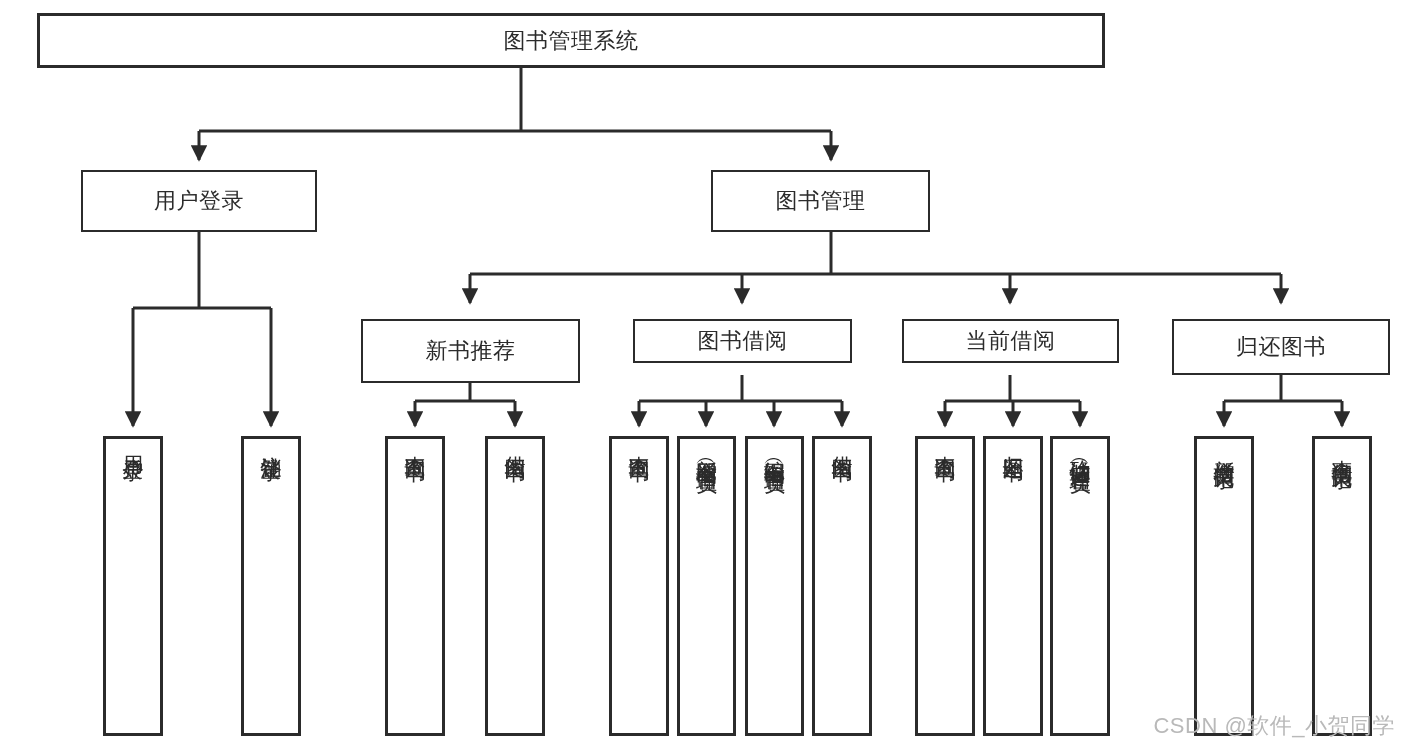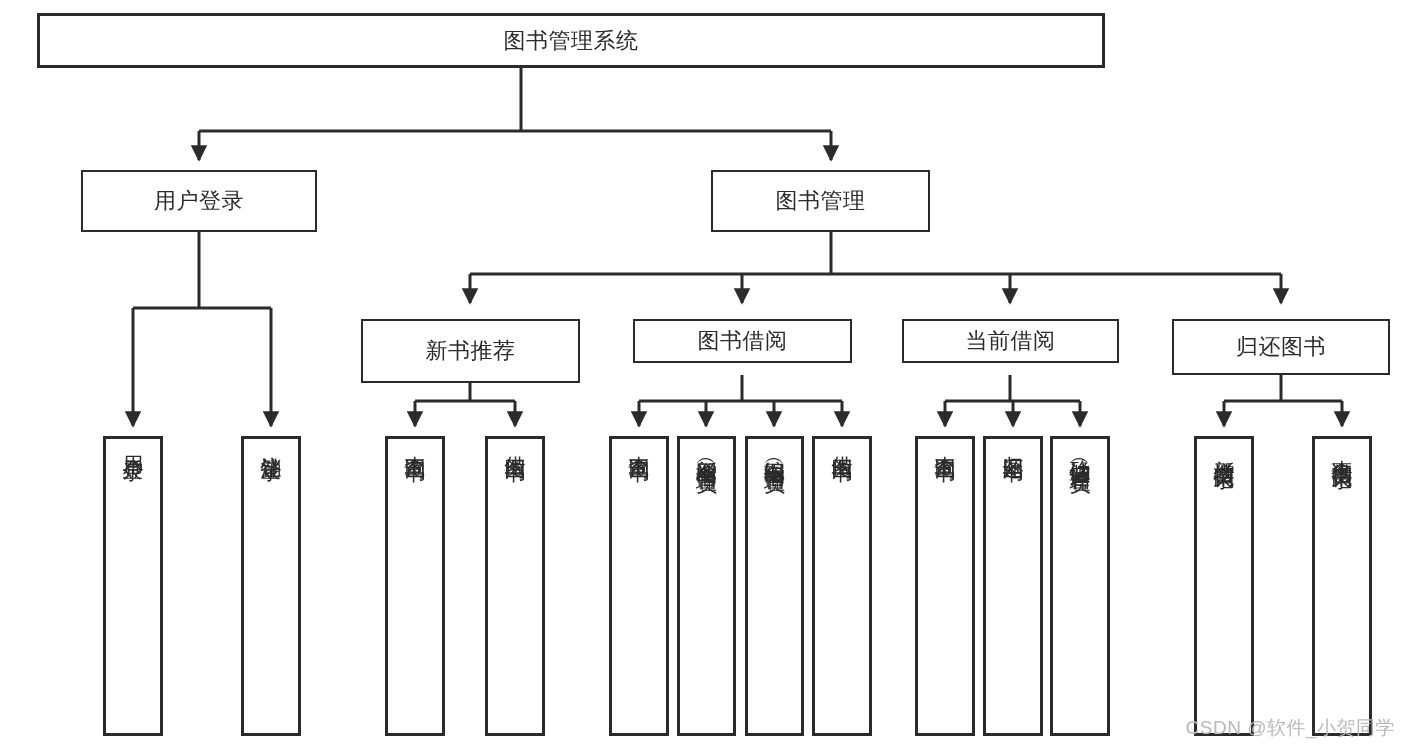--- a/index.html
+++ b/index.html
@@ -38,21 +38,21 @@
     font-size:21px;
     letter-spacing:2px;
     white-space:nowrap;
     padding-top:4px;
   }
   .node-box.leaf.mid .node-label{padding-top:0;}
   .watermark{
     position:absolute;
     right:10px;bottom:6px;
     color:#b9b9b9;
-    font-size:19px;
+    font-size:22px;
     letter-spacing:0.5px;
     white-space:nowrap;
     user-select:none;
   }
 </style>
 </head>
 <body>
 
 <svg id="canvas" viewBox="0 0 1405 747">
   <defs>

